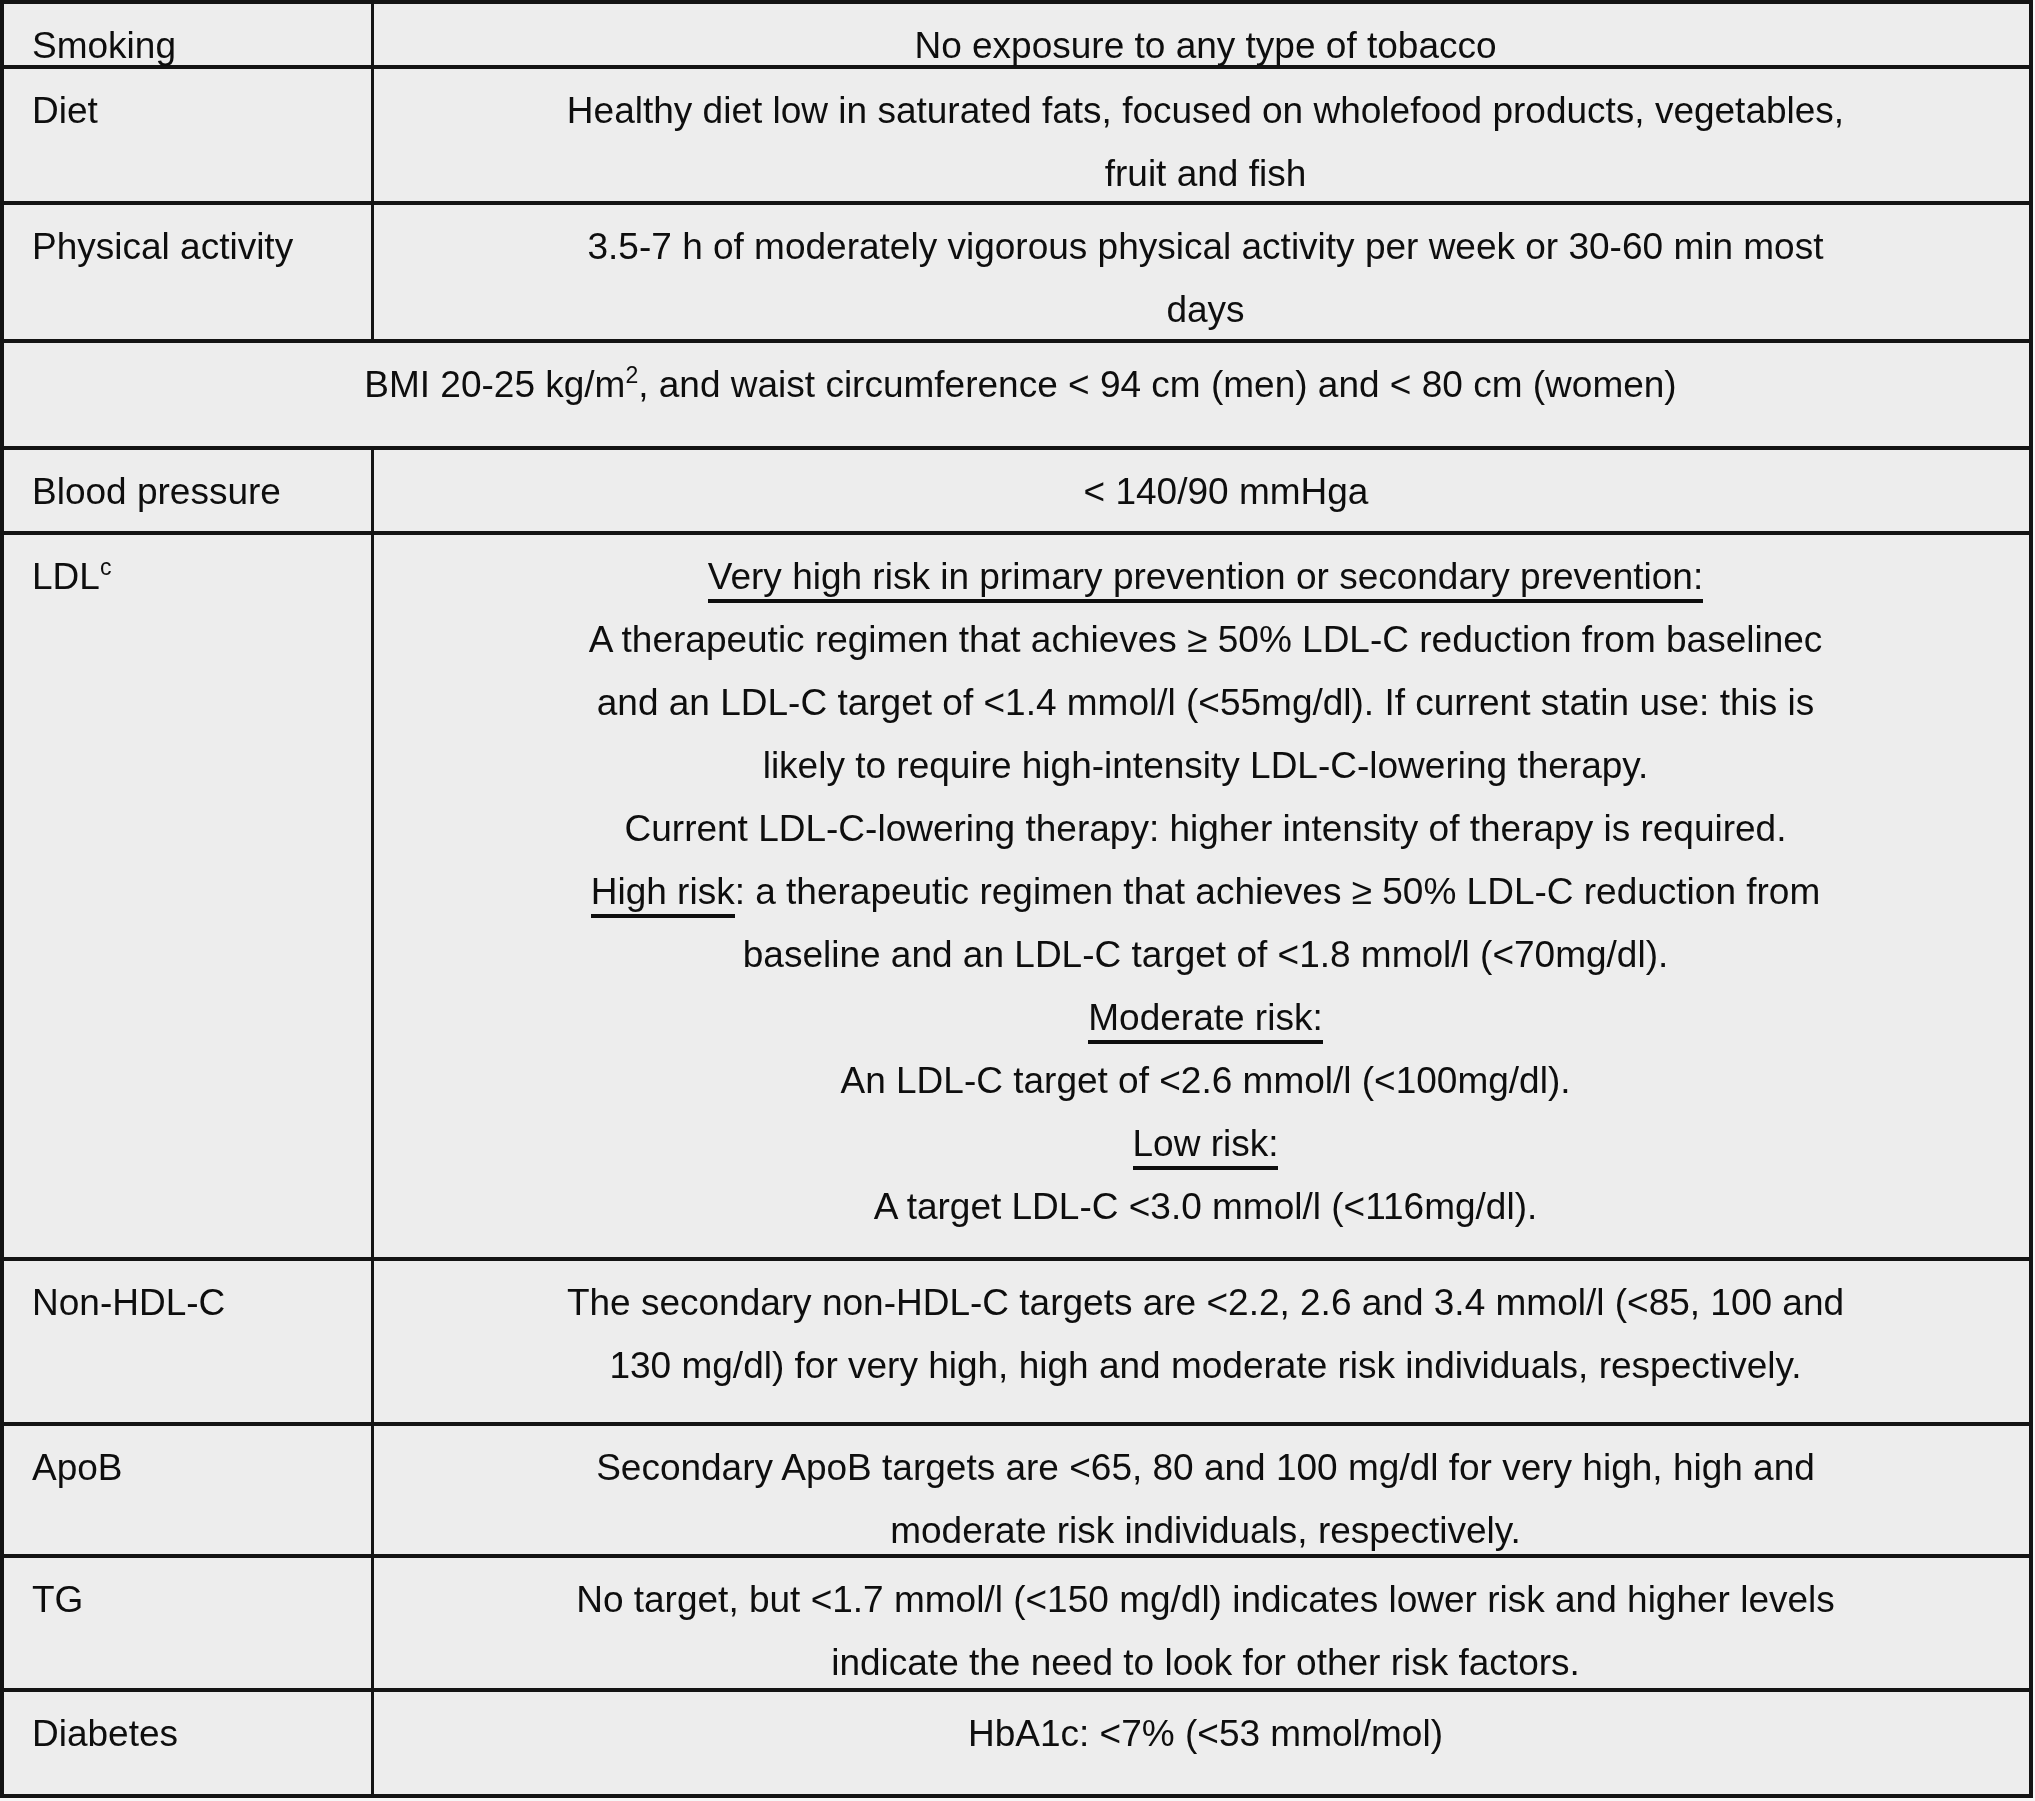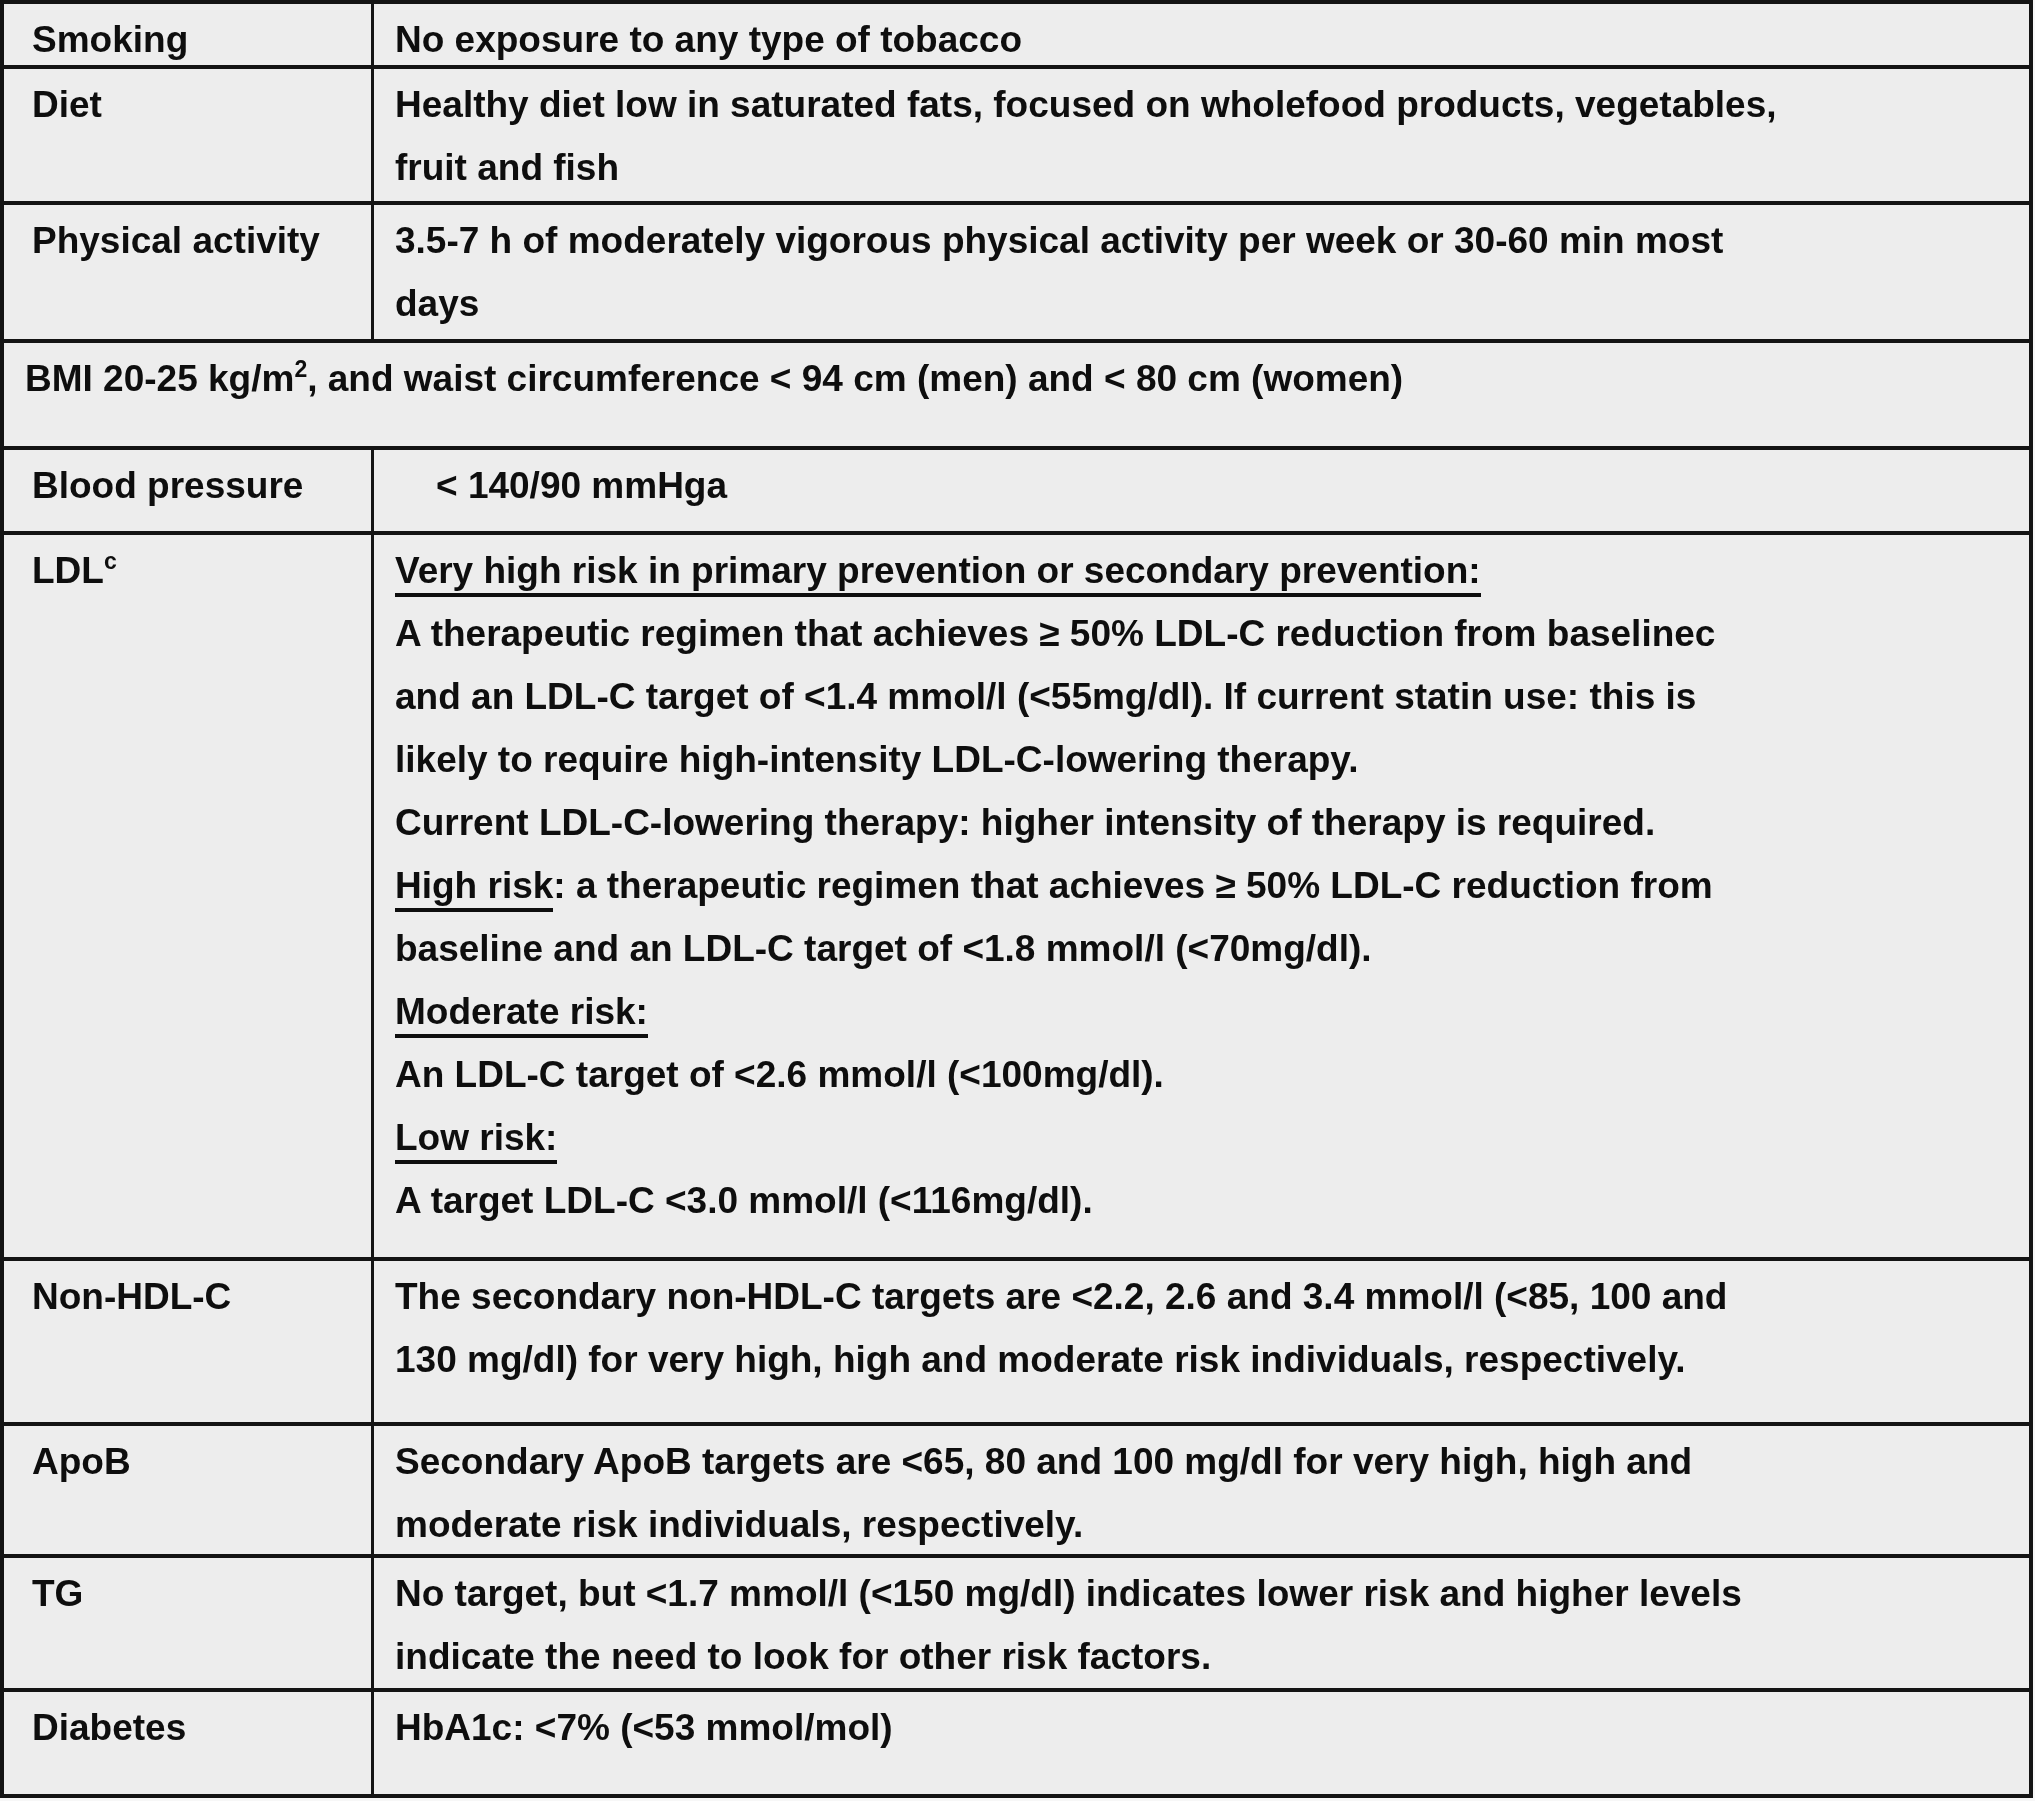--- a/index.html
+++ b/index.html
@@ -32,36 +32,37 @@
     border-bottom: 4.1px solid var(--border, #141414);
     flex: none;
   }
   .row:last-child {
     border-bottom: none;
     flex: 1;
   }
   .cell {
     box-sizing: border-box;
     color: var(--text, #0e0e0e);
-    font-weight: 700;
+    font-weight: 400;
     font-size: 37px;
     line-height: 63px;
-    padding-top: 4px;
+    padding-top: 10px;
   }
   .label-cell {
     width: 370px;
     flex: none;
     border-right: 3.3px solid var(--border, #141414);
     padding-left: 28px;
     padding-right: 6.5px;
   }
   .content-cell {
     flex: 1;
     padding-left: 21px;
     padding-right: 13px;
+    text-align: center;
   }
   .line {
     white-space: nowrap;
   }
   .u {
     border-bottom: 4.1px solid var(--text, #0e0e0e);
     padding-bottom: 1.6px;
   }
   sup {
     font-size: 23px;

